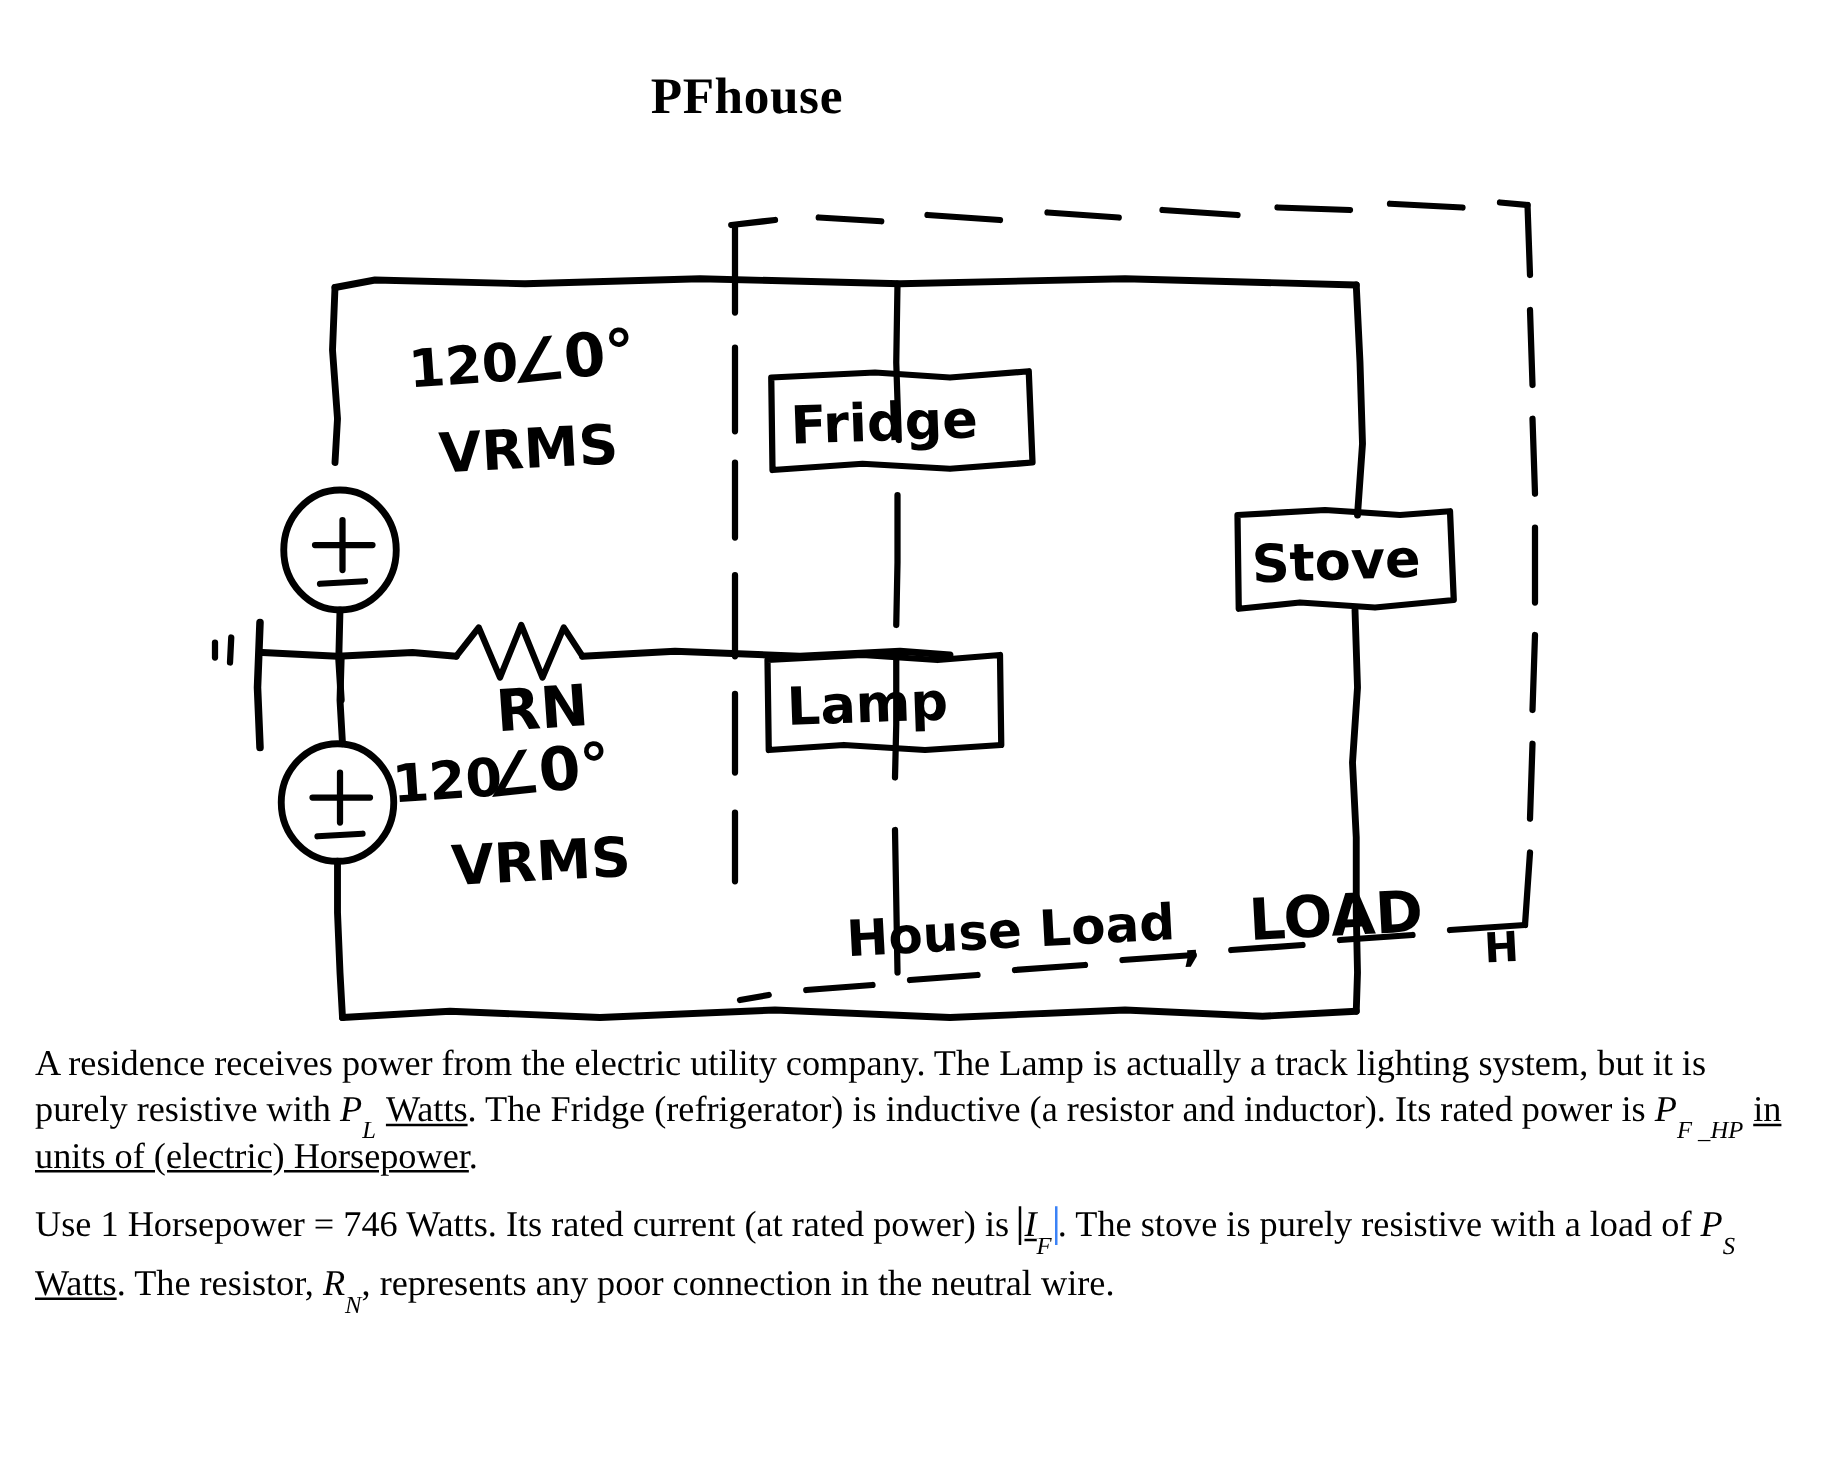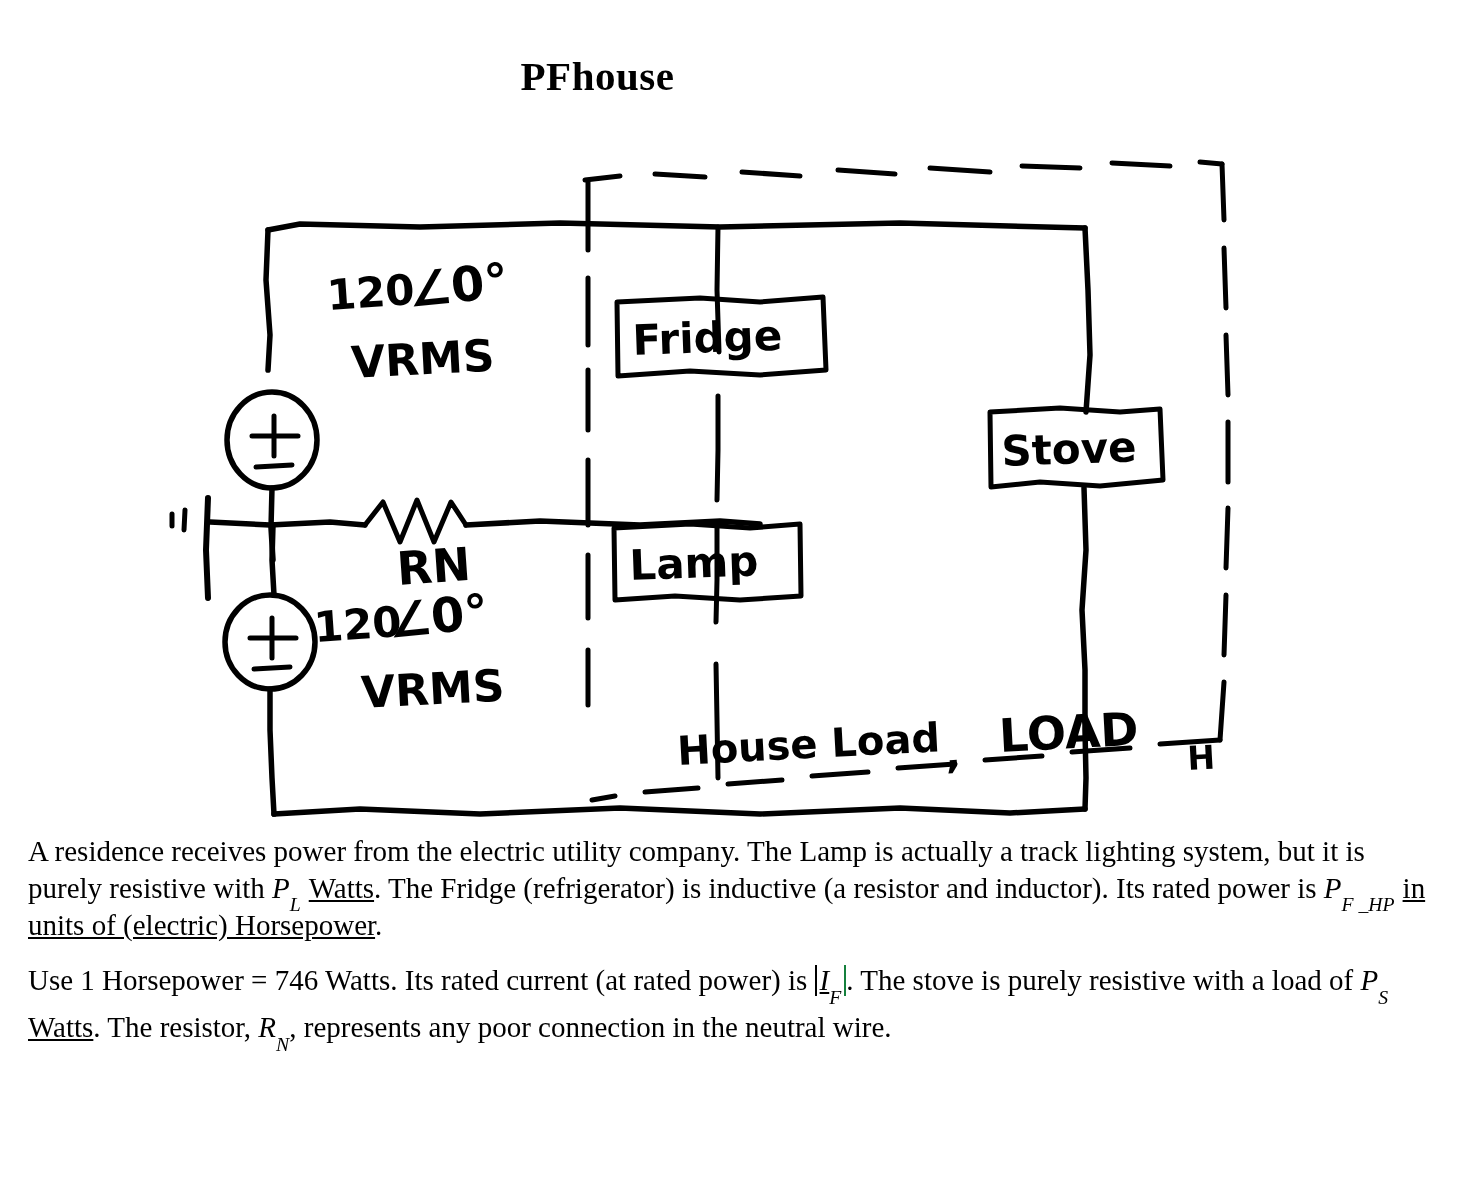--- a/index.html
+++ b/index.html
@@ -73,21 +73,21 @@
   .mathvar sub {
     font-style: italic;
     font-size: 0.68em;
     line-height: 0;
     position: relative;
     bottom: -0.32em;
   }
   .abs {
     display: inline-block;
     border-left: 2px solid #000;
-    border-right: 2px solid #15803d;
+    border-right: 2px solid #3b82f6;
     padding: 0 3px;
     line-height: 1.05;
     text-align: right;
   }
   .abs .mathvar { text-decoration: underline; }
   .sp { display: inline-block; width: 8px; }
 </style>
 </head>
 <body>
 

